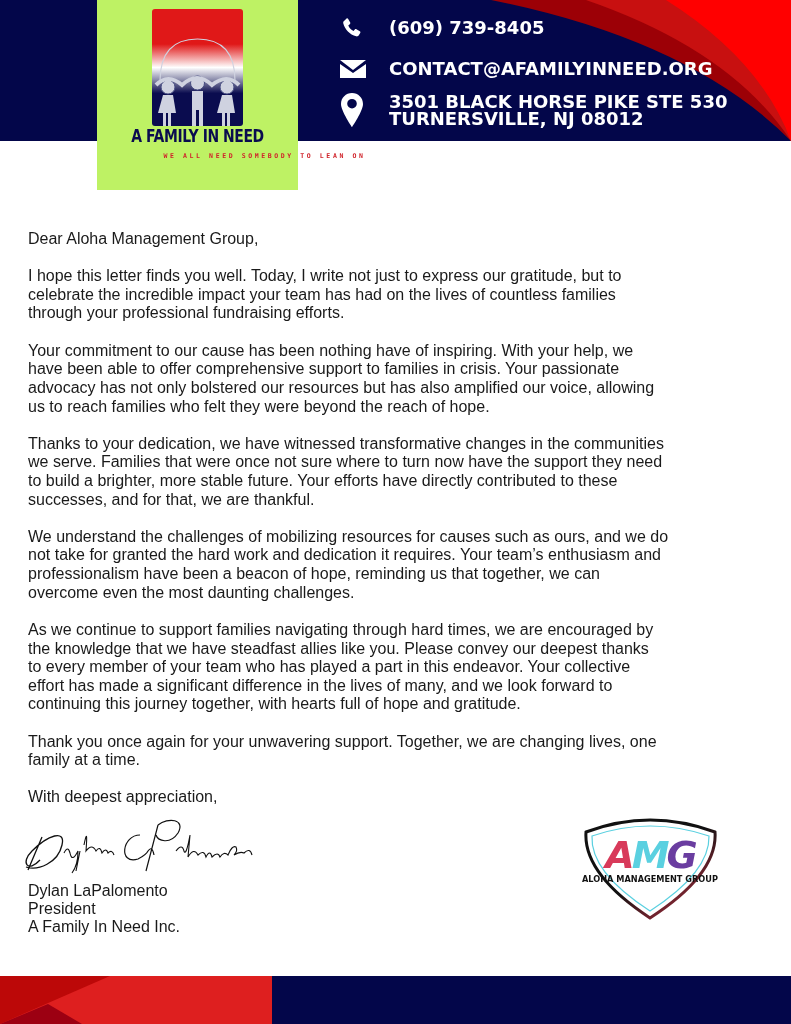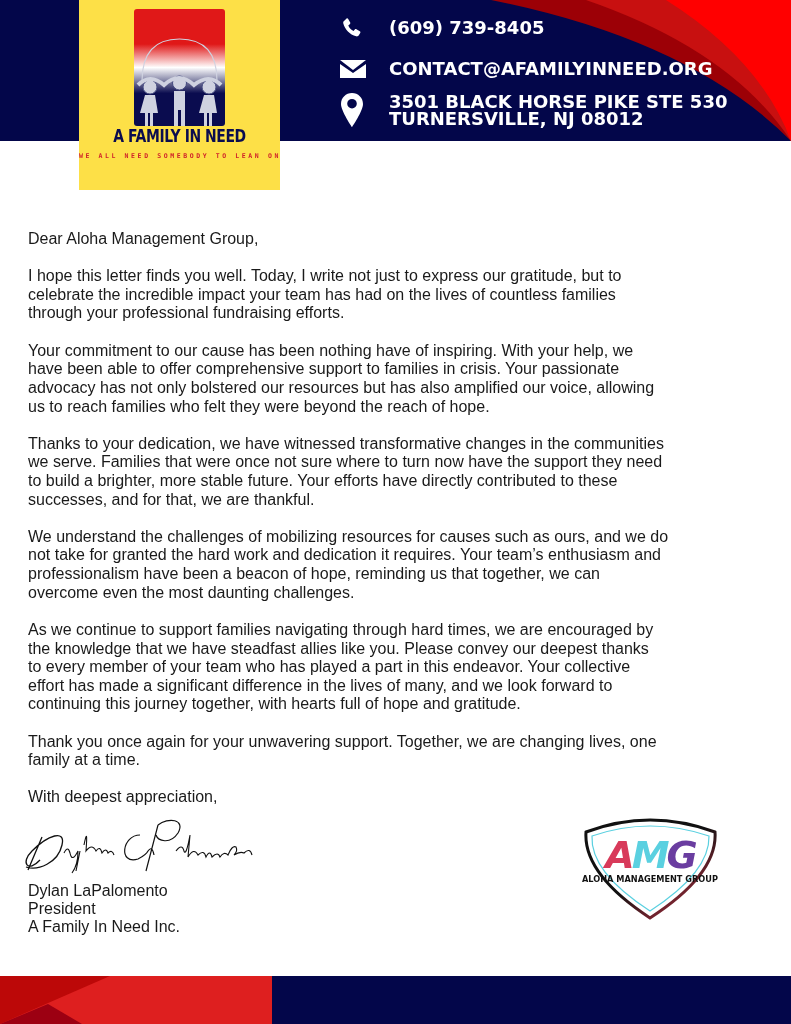--- a/index.html
+++ b/index.html
@@ -1,22 +1,22 @@
 <!DOCTYPE html>
 <html><head>
 <meta charset="utf-8">
 <style>
   html, body { margin:0; padding:0; }
   body { width:791px; height:1024px; position:relative; overflow:hidden; background:#fff; font-family:"Liberation Sans", sans-serif; }
   .header { position:absolute; left:0; top:0; width:791px; height:141px; background:#03064a; overflow:hidden; }
   .header svg.swoosh { position:absolute; right:0; top:0; }
-  .logo-box { position:absolute; left:79px; top:0; width:201px; height:190px; background:#fde047; }
+  .logo-box { position:absolute; left:97px; top:0; width:201px; height:190px; background:#bef264; }
   .logo-art { position:absolute; left:55px; top:9px; width:91px; height:117px; }
   .logo-name { position:absolute; left:0; width:201px; top:126px; text-align:center; font-family:"DejaVu Sans", sans-serif; font-weight:bold; font-size:17px; color:#0a0c4f; letter-spacing:-0.5px; transform:scaleX(0.82); }
-  .logo-tag { position:absolute; left:0; width:239px; top:152px; font-family:"DejaVu Sans Mono", monospace; font-weight:bold; font-size:6.5px; color:#d0232a; letter-spacing:2.6px; }
+  .logo-tag { position:absolute; left:0; width:239px; top:152px; text-align:center; font-family:"DejaVu Sans Mono", monospace; font-weight:bold; font-size:6.5px; color:#d0232a; letter-spacing:2.6px;padding-left:48px; }
   .contact { position:absolute; left:340px; color:#fff; font-family:"DejaVu Sans", sans-serif; font-weight:bold; }
   .contact .ic { position:absolute; left:0; width:24px; text-align:center; }
   .contact .tx { position:absolute; left:49px; white-space:nowrap; font-size:18px; line-height:18px; }
   .letter { position:absolute; left:28px; top:230px; width:745px; font-size:16px; line-height:18.6px; color:#1a1a1a; }
   .letter p { margin:0 0 18.7px 0; }
   .letter .ln { display:block; white-space:nowrap; }
   .sig { position:absolute; left:18px; top:815px; }
   .signer { position:absolute; left:28px; top:882px; font-size:16px; line-height:18px; color:#1a1a1a; }
   .amg { position:absolute; left:578px; top:812px; width:145px; height:110px; }
   .footer { position:absolute; left:0; top:976px; width:791px; height:48px; }

